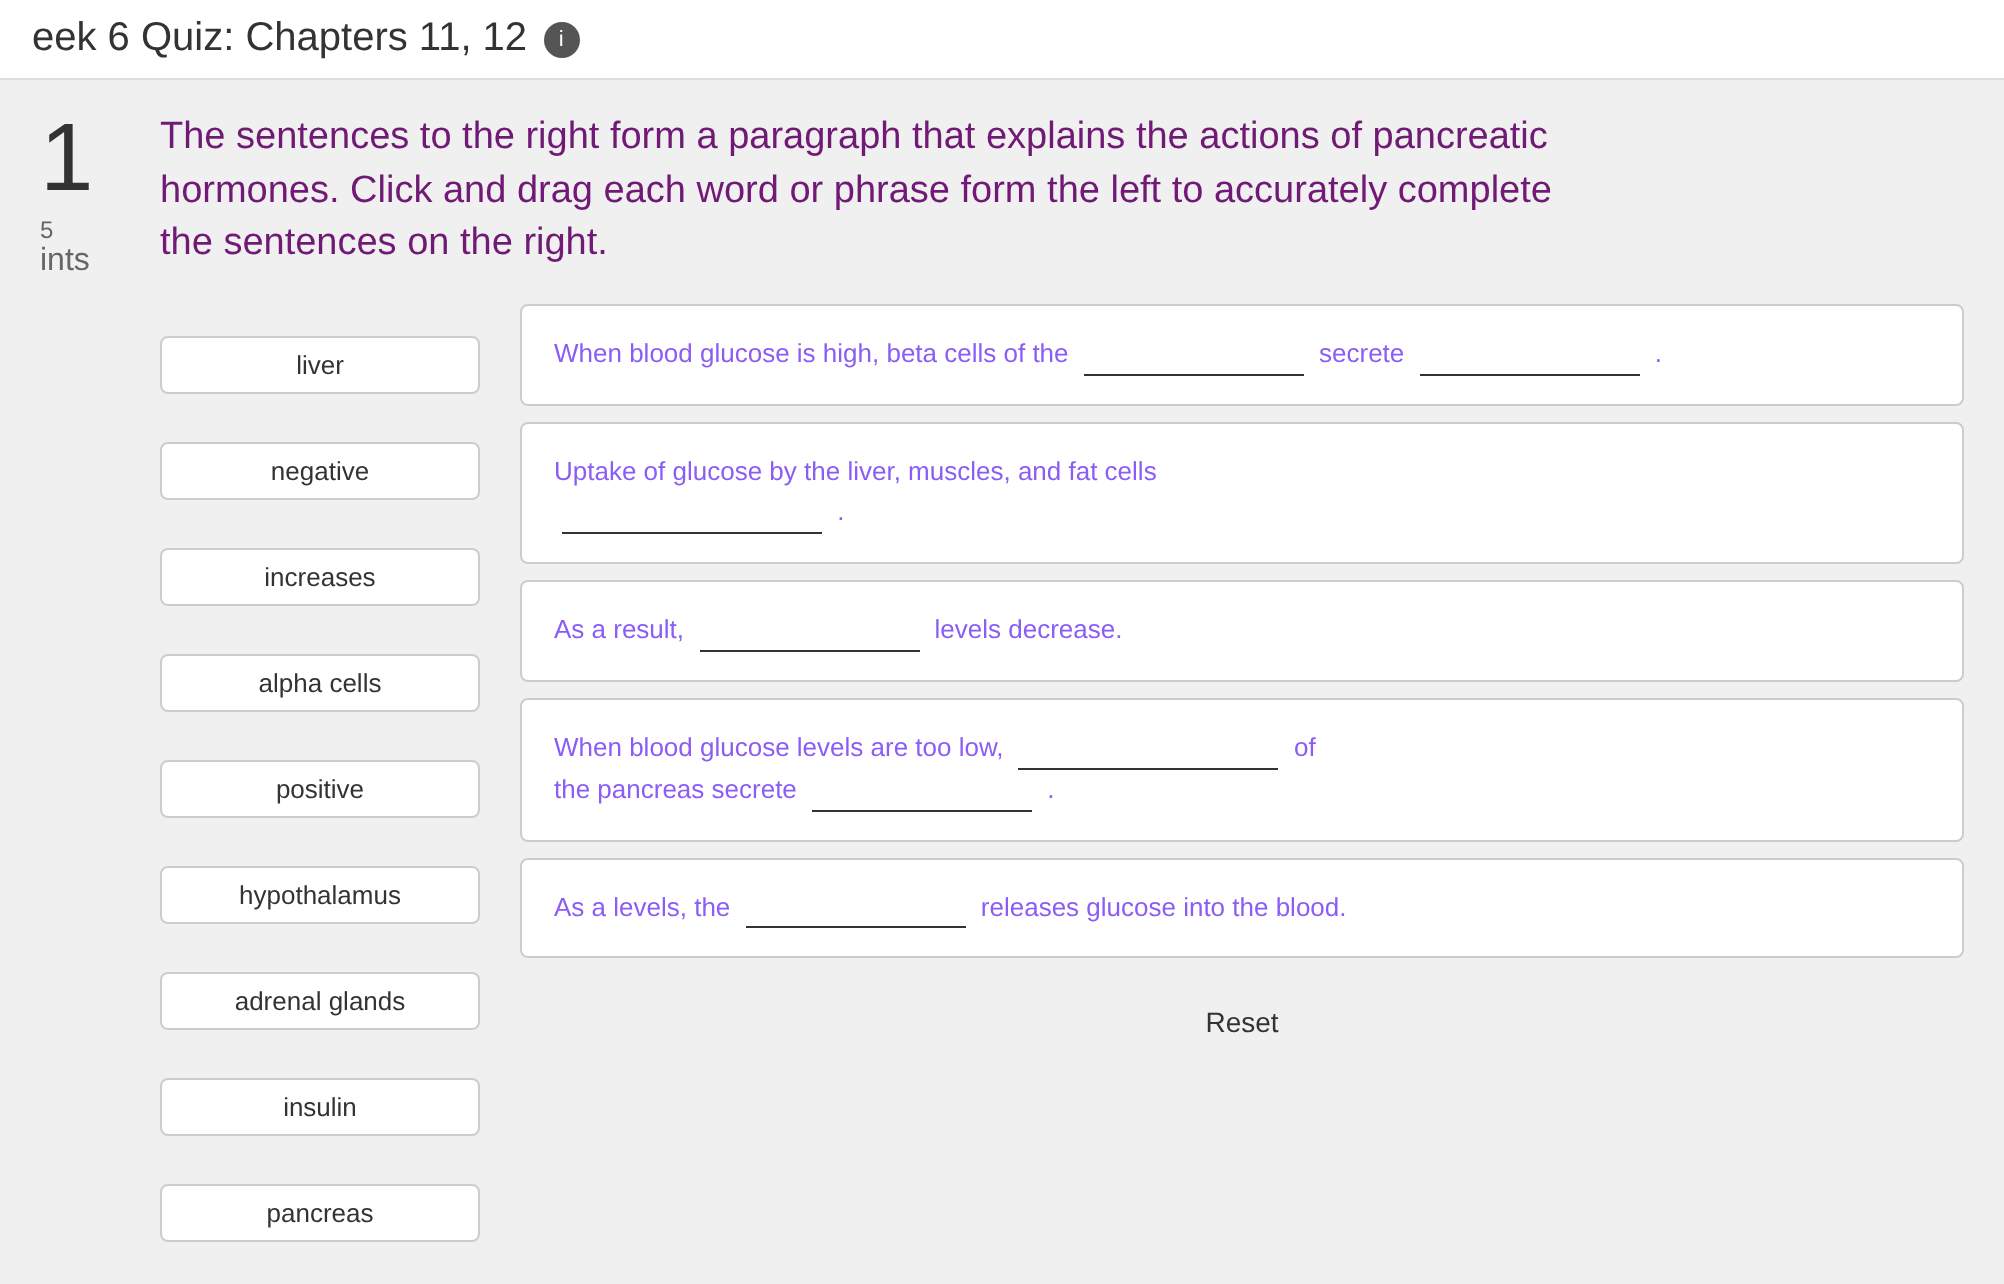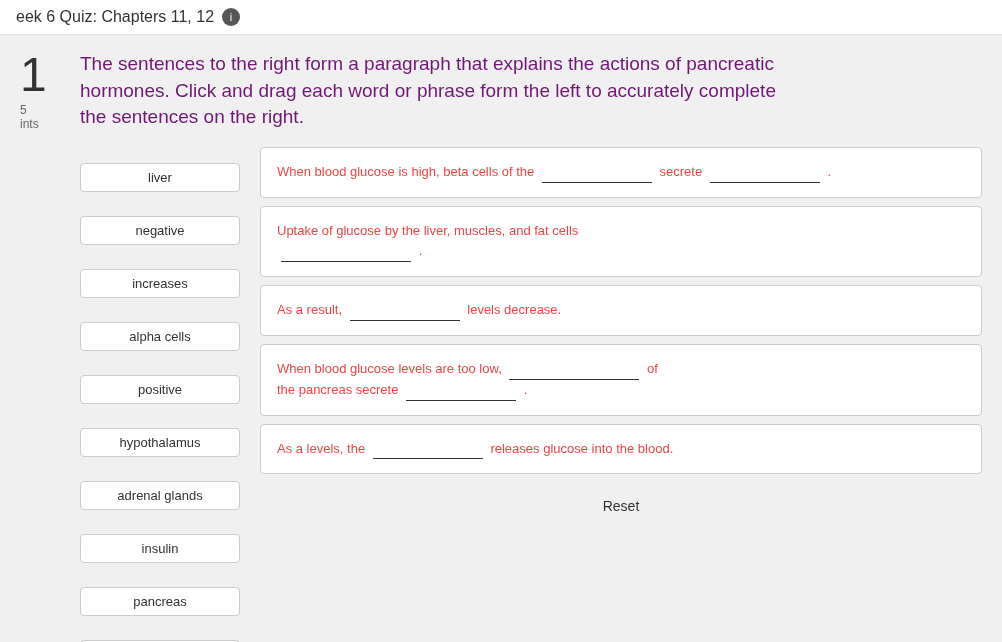--- a/index.html
+++ b/index.html
@@ -15,21 +15,21 @@
     .header {
       background: white;
       padding: 8px 16px;
       border-bottom: 1px solid #ddd;
       display: flex;
       align-items: center;
       gap: 8px;
     }
 
     .header-title {
-      font-size: 16px;
+      font-size: 20px;
       color: #333;
     }
 
     .info-icon {
       width: 18px;
       height: 18px;
       background: #555;
       border-radius: 50%;
       color: white;
       font-size: 11px;
@@ -98,21 +98,21 @@
       flex-direction: column;
       gap: 8px;
     }
 
     .sentence-box {
       background: white;
       border: 1px solid #ccc;
       border-radius: 4px;
       padding: 14px 16px;
       font-size: 13px;
-      color: #ef4444;
+      color: #8b5cf6;
       line-height: 1.6;
     }
 
     .blank {
       display: inline-block;
       border-bottom: 1px solid #333;
       min-width: 100px;
       height: 16px;
       vertical-align: bottom;
       margin: 0 4px;
@@ -143,21 +143,21 @@
 <div class="header">
   <span class="header-title">eek 6 Quiz: Chapters 11, 12</span>
   <div class="info-icon">i</div>
 </div>
 
 <div class="main-content">
 
   <div style="display:flex; flex-direction:column; align-items:flex-start; flex-shrink:0; width:40px;">
     <div class="question-number">1</div>
     <div style="font-size:12px; color:#666; margin-top:4px;">5</div>
-    <div style="font-size:12px; color:#666;">ints</div>
+    <div style="font-size:16px; color:#666;">ints</div>
   </div>
 
   <div class="question-area">
     <div class="question-instruction">The sentences to the right form a paragraph that explains the actions of pancreatic hormones. Click and drag each word or phrase form the left to accurately complete the sentences on the right.</div>
 
     <div class="content-columns">
 
       <div class="word-bank">
 
         <div class="word-item">liver</div>

